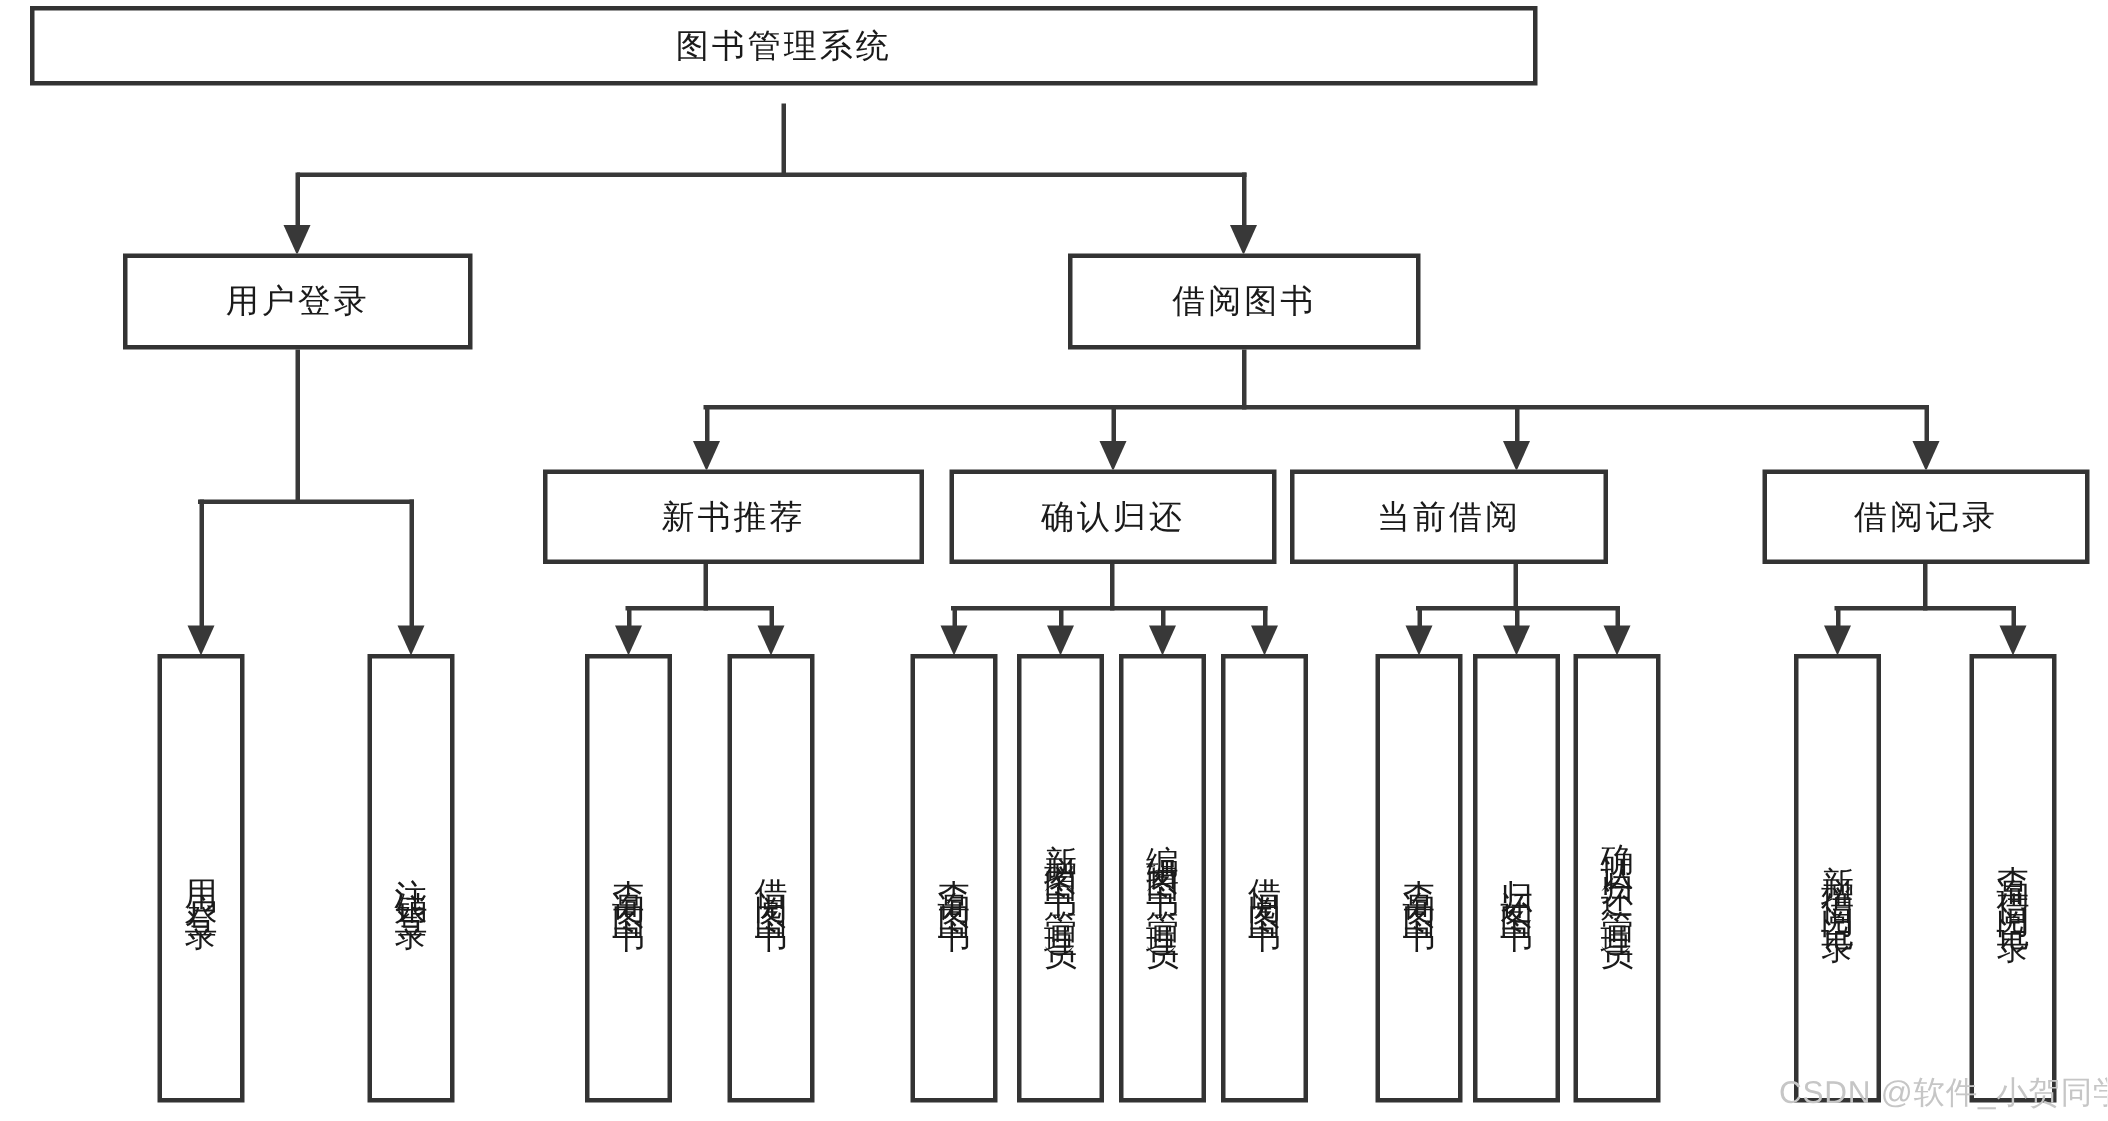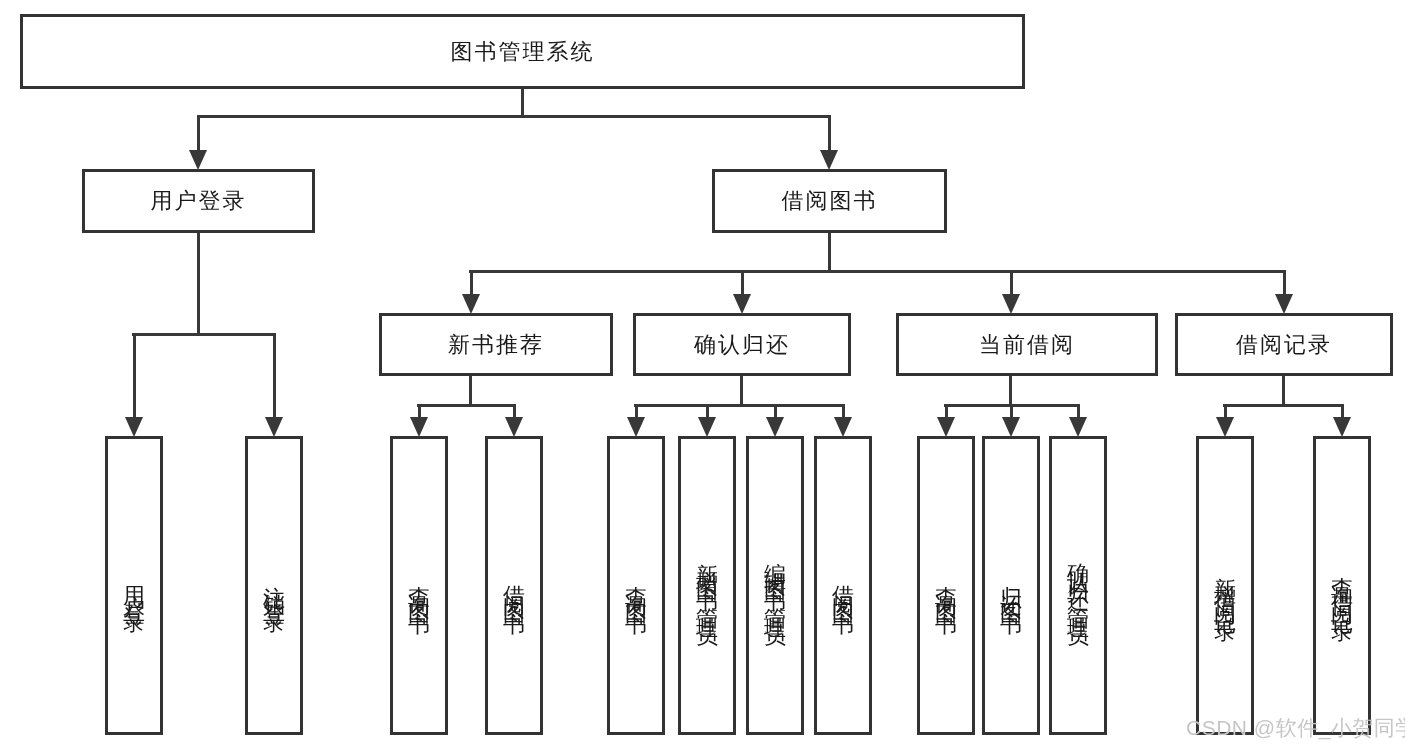--- a/index.html
+++ b/index.html
@@ -86,28 +86,28 @@
   <div class="arrow" style="left:627px;top:404px;height:33px"></div>
   <div class="arrow" style="left:698px;top:404px;height:33px"></div>
   <div class="arrow" style="left:766px;top:404px;height:33px"></div>
   <div class="arrow" style="left:834px;top:404px;height:33px"></div>
   <div class="arrow" style="left:937px;top:404px;height:33px"></div>
   <div class="arrow" style="left:1002px;top:404px;height:33px"></div>
   <div class="arrow" style="left:1069px;top:404px;height:33px"></div>
   <div class="arrow" style="left:1216px;top:404px;height:33px"></div>
   <div class="arrow" style="left:1333px;top:404px;height:33px"></div>
 
-  <div class="node" style="left:20px;top:14px;width:1005px;height:75px">图书管理系统</div>
+  <div class="node" style="left:20px;top:4px;width:1005px;height:53px">图书管理系统</div>
 
   <div class="node" style="left:82px;top:169px;width:233px;height:64px">用户登录</div>
   <div class="node" style="left:712px;top:169px;width:235px;height:64px">借阅图书</div>
 
-  <div class="node" style="left:379px;top:313px;width:234px;height:63px">新书推荐</div>
+  <div class="node" style="left:362px;top:313px;width:254px;height:63px">新书推荐</div>
   <div class="node" style="left:633px;top:313px;width:218px;height:63px">确认归还</div>
-  <div class="node" style="left:896px;top:313px;width:262px;height:63px">当前借阅</div>
+  <div class="node" style="left:860px;top:313px;width:212px;height:63px">当前借阅</div>
   <div class="node" style="left:1175px;top:313px;width:218px;height:63px">借阅记录</div>
 
   <div class="node leaf" style="left:105px;top:436px;width:58px;height:299px">用户登录</div>
   <div class="node leaf" style="left:245px;top:436px;width:58px;height:299px">注销登录</div>
 
   <div class="node leaf" style="left:390px;top:436px;width:58px;height:299px">查询图书</div>
   <div class="node leaf" style="left:485px;top:436px;width:58px;height:299px">借阅图书</div>
 
   <div class="node leaf" style="left:607px;top:436px;width:58px;height:299px">查询图书</div>
   <div class="node leaf" style="left:678px;top:436px;width:58px;height:299px">新增图书（管理员）</div>

